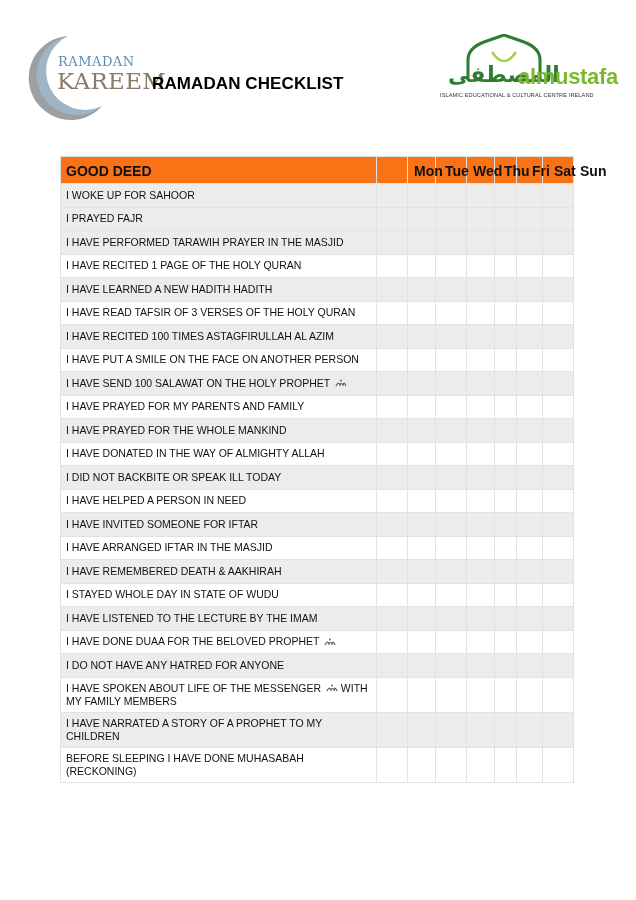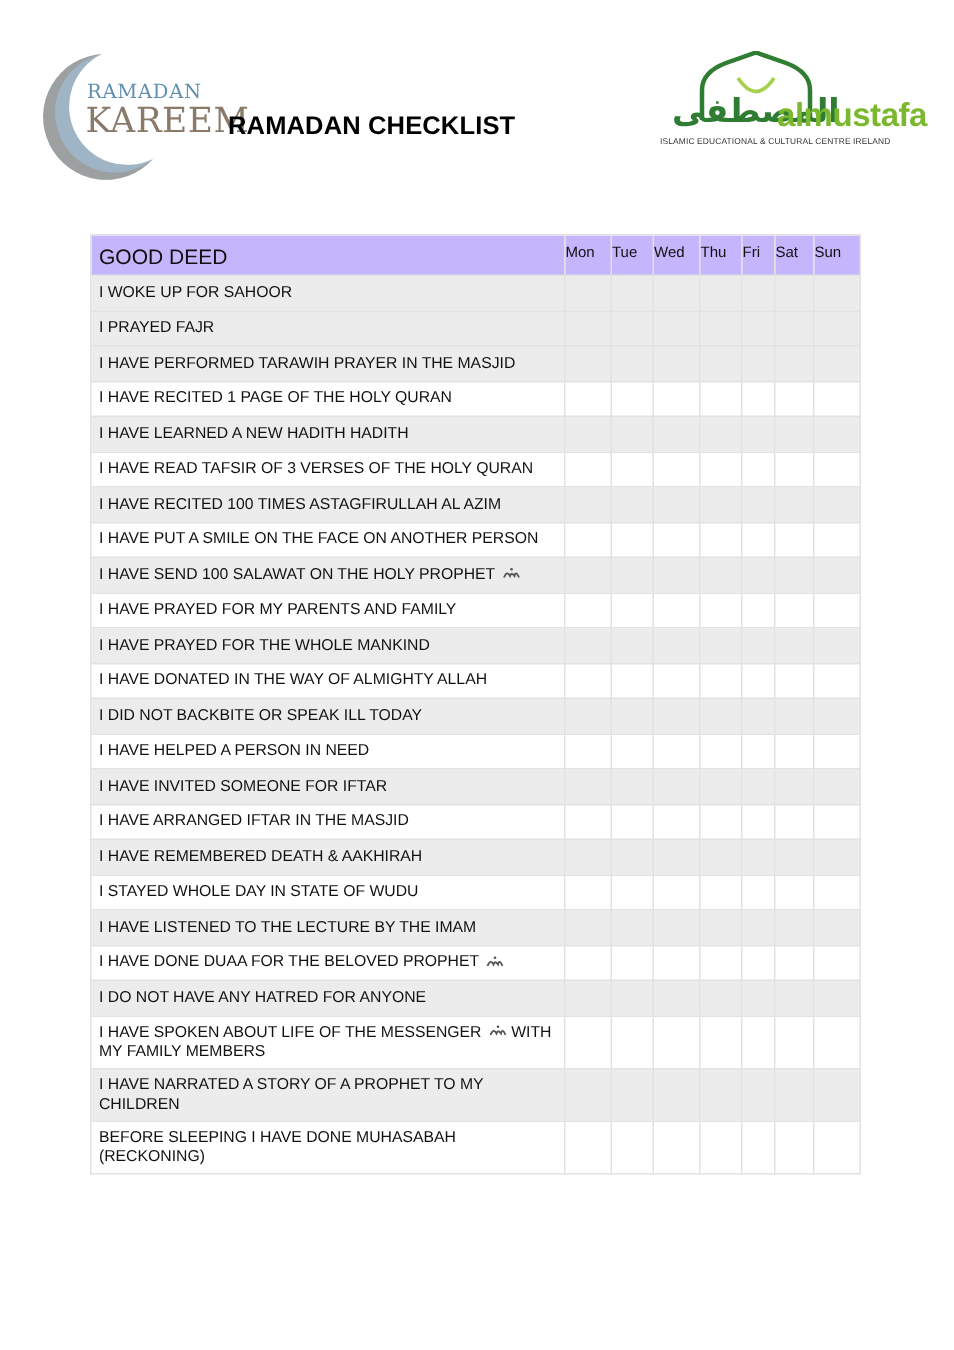--- a/index.html
+++ b/index.html
@@ -14,23 +14,23 @@
   .page-title { position: absolute; left: 152px; top: 74px; font-size: 17px; font-weight: bold; color: #000; letter-spacing: 0.1px; }
 
   .logo-right { position: absolute; left: 426px; top: 34px; width: 200px; height: 64px; }
   .logo-right .dome { position: absolute; left: 38px; top: 0; width: 80px; height: 46px; }
   .logo-right .arabic { position: absolute; left: 2px; top: 28px; font-family: "DejaVu Sans", sans-serif; font-size: 22px; font-weight: bold; color: #2e7d32; direction: rtl; margin-left: 20px; }
   .logo-right .brand { position: absolute; left: 92px; top: 30px; font-size: 22px; font-weight: bold; color: #7cb82f; letter-spacing: -0.3px; text-align: right; }
   .logo-right .tagline { position: absolute; left: 14px; top: 58px; font-size: 5.6px; color: #333; white-space: nowrap; letter-spacing: 0.1px; }
 
   table.checklist { position: absolute; left: 60px; top: 156px; border-collapse: collapse; width: 513px; table-layout: fixed; }
   table.checklist th, table.checklist td { border: 1px solid #e2e2e2; }
-  table.checklist th { background: #c4b5fd; height: 27px; font-weight: normal; vertical-align: top; }
+  table.checklist th { background: #f97316; height: 27px; font-weight: bold; vertical-align: top; }
   th.deed-head { text-align: left; font-size: 14px; font-weight: bold; padding: 6px 5px 0 5px; vertical-align: middle; }
-  th.day-head { font-size: 10px; padding-top: 6px; text-align: left; color: #111; }
+  th.day-head { font-size: 14px; padding-top: 6px; text-align: center; color: #111; padding-left: 37px; }
   table.checklist td { font-size: 10.5px; padding: 0 5px; height: 23.5px; line-height: 13px; color: #111; }
   table.checklist tr.shade td { background: #ececec; }
   table.checklist tr.tall td { height: 35px; }
   td.day-cell { cursor: pointer; }
   .pbuh { display: inline-block; width: 12px; height: 9px; vertical-align: middle; margin-left: 2px; }
 </style>
 </head>
 <body>
 
 <div class="logo-left">

